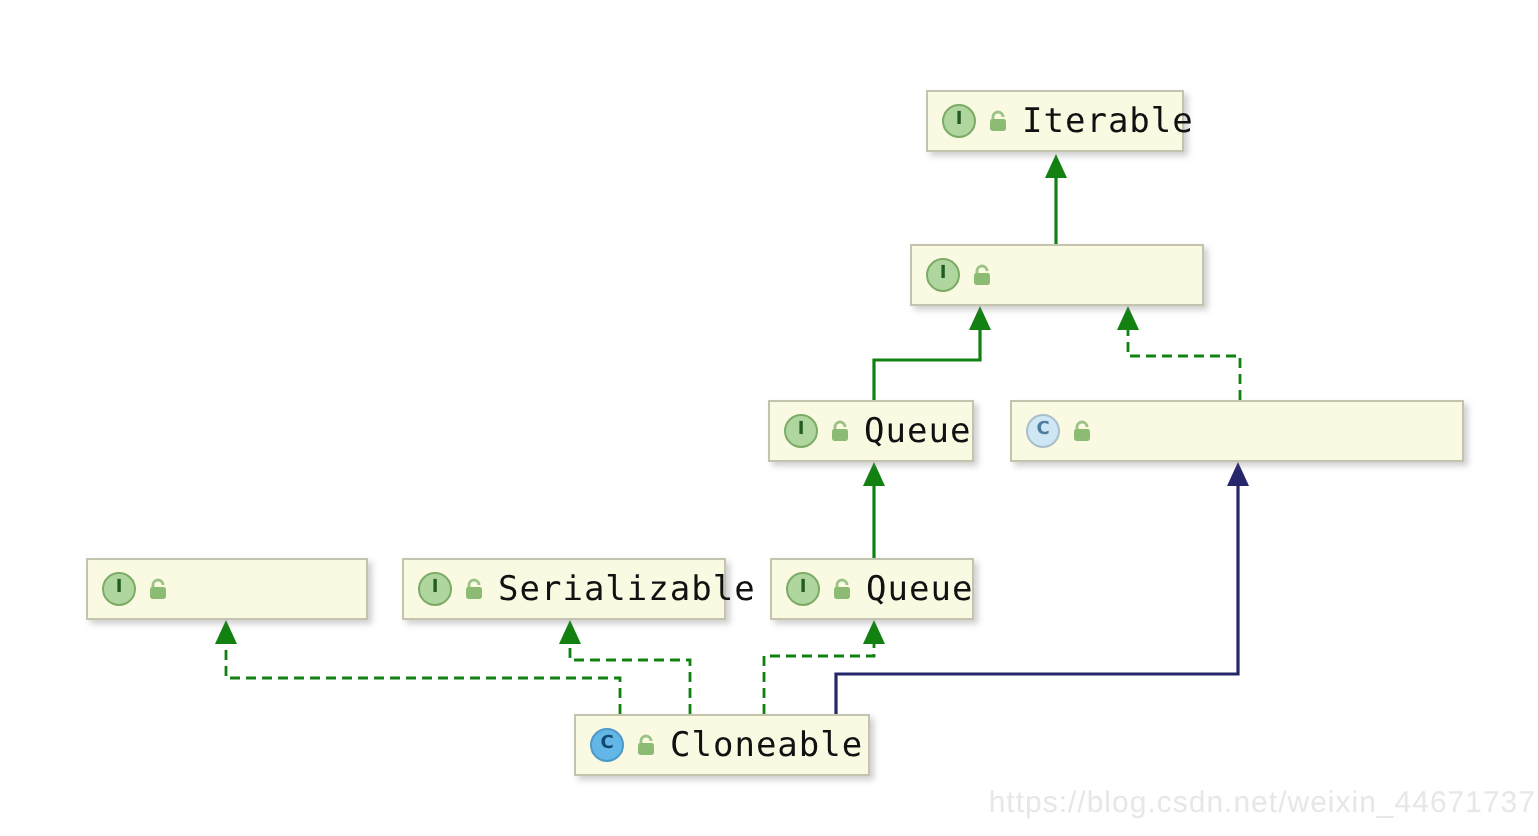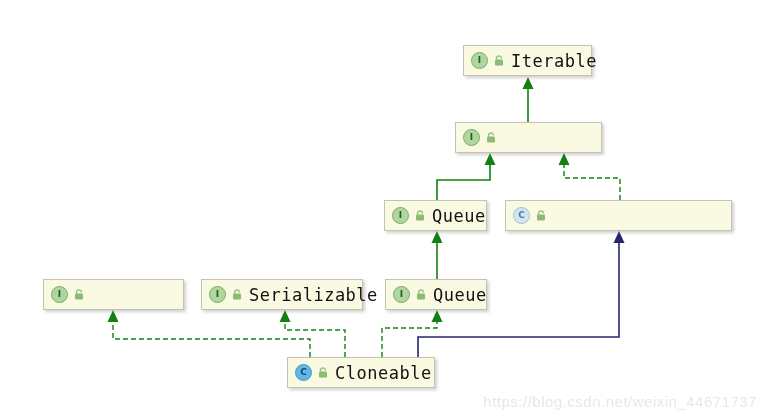--- a/index.html
+++ b/index.html
@@ -39,21 +39,21 @@
     font-family:"DejaVu Sans","Liberation Sans",sans-serif;
     font-size:9px;font-weight:bold;
     line-height:1;
   }
   .ic-interface{background:#b0d6a0;border:1px solid #7cab66;color:#215c21;}
   .ic-class{background:#63b7e6;border:1px solid #4d99c7;color:#12476e;}
   .ic-abstract{background:#cfe6f4;border:1px solid #a9bfcb;color:#4d7c9c;}
   .lock{flex:0 0 13px;}
   .watermark{
     position:absolute;
-    right:12px;
+    right:1px;
     top:393px;
     font-family:"Liberation Sans","DejaVu Sans",sans-serif;
     font-size:15px;
     color:#e9e6e6;
     letter-spacing:0.5px;
   }
 </style>
 </head>
 <body>
 

